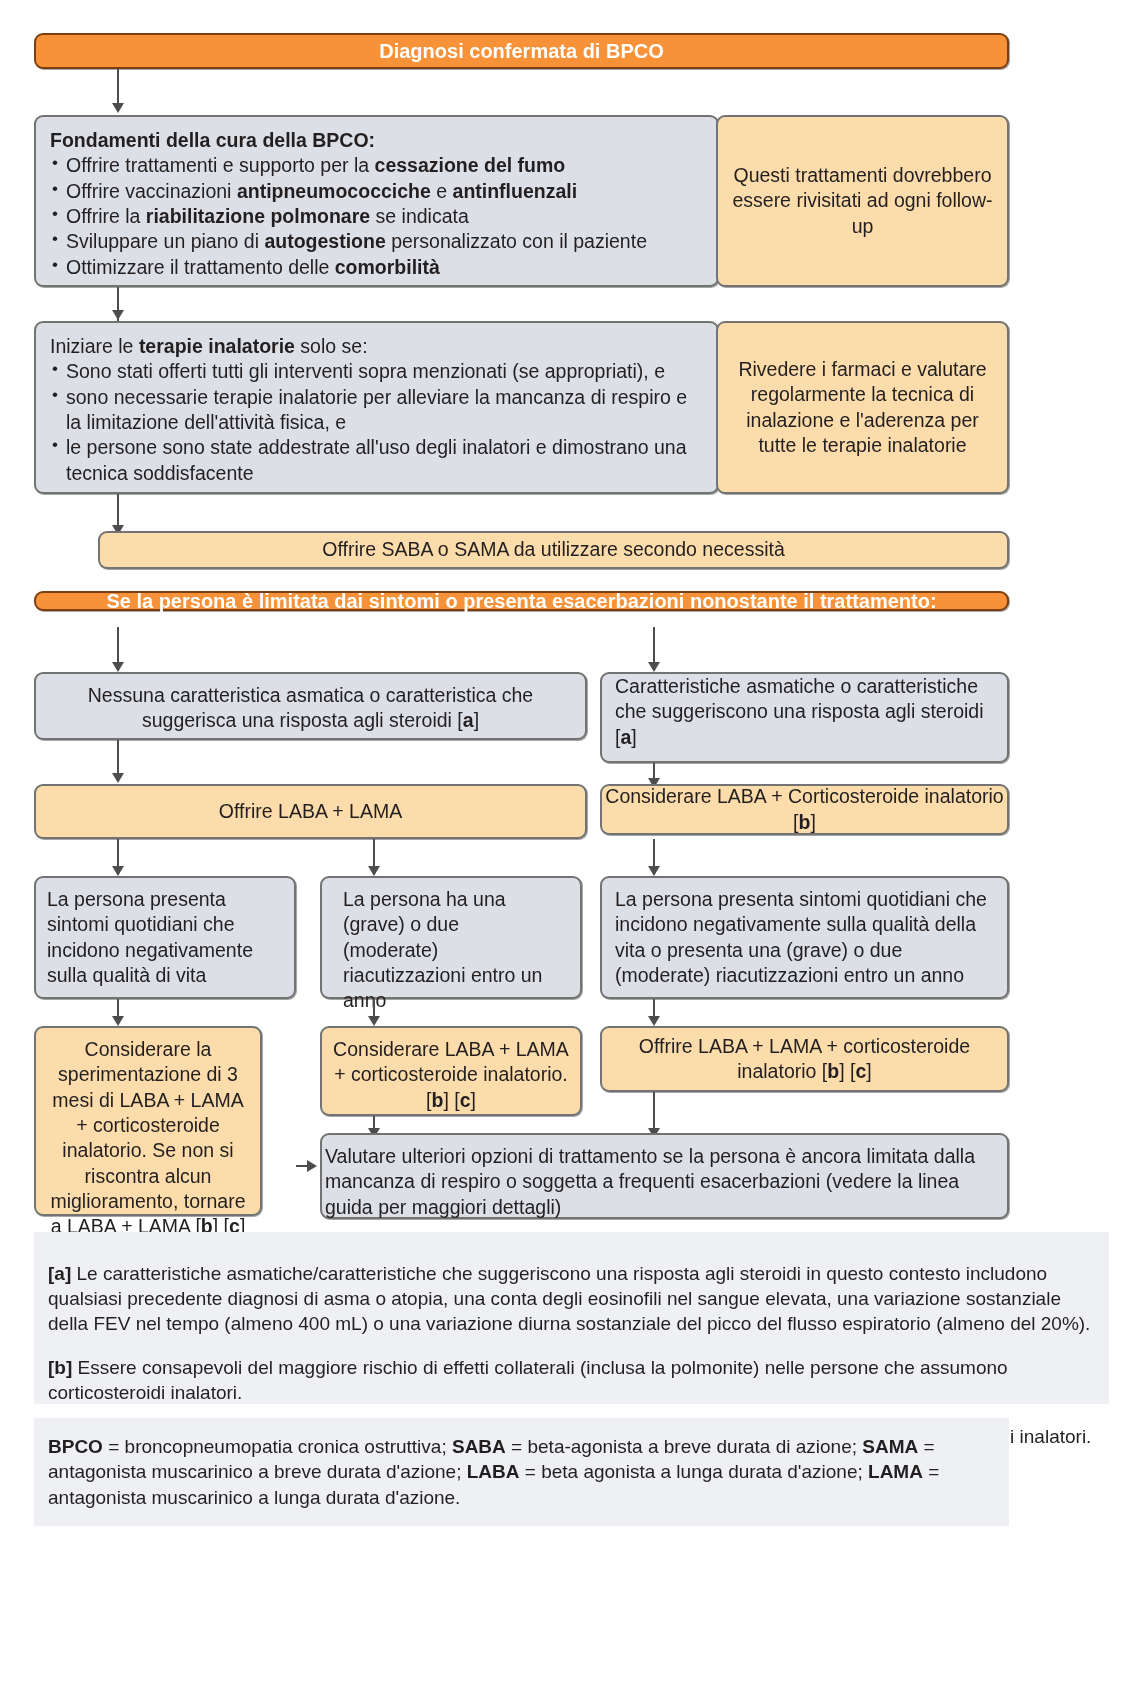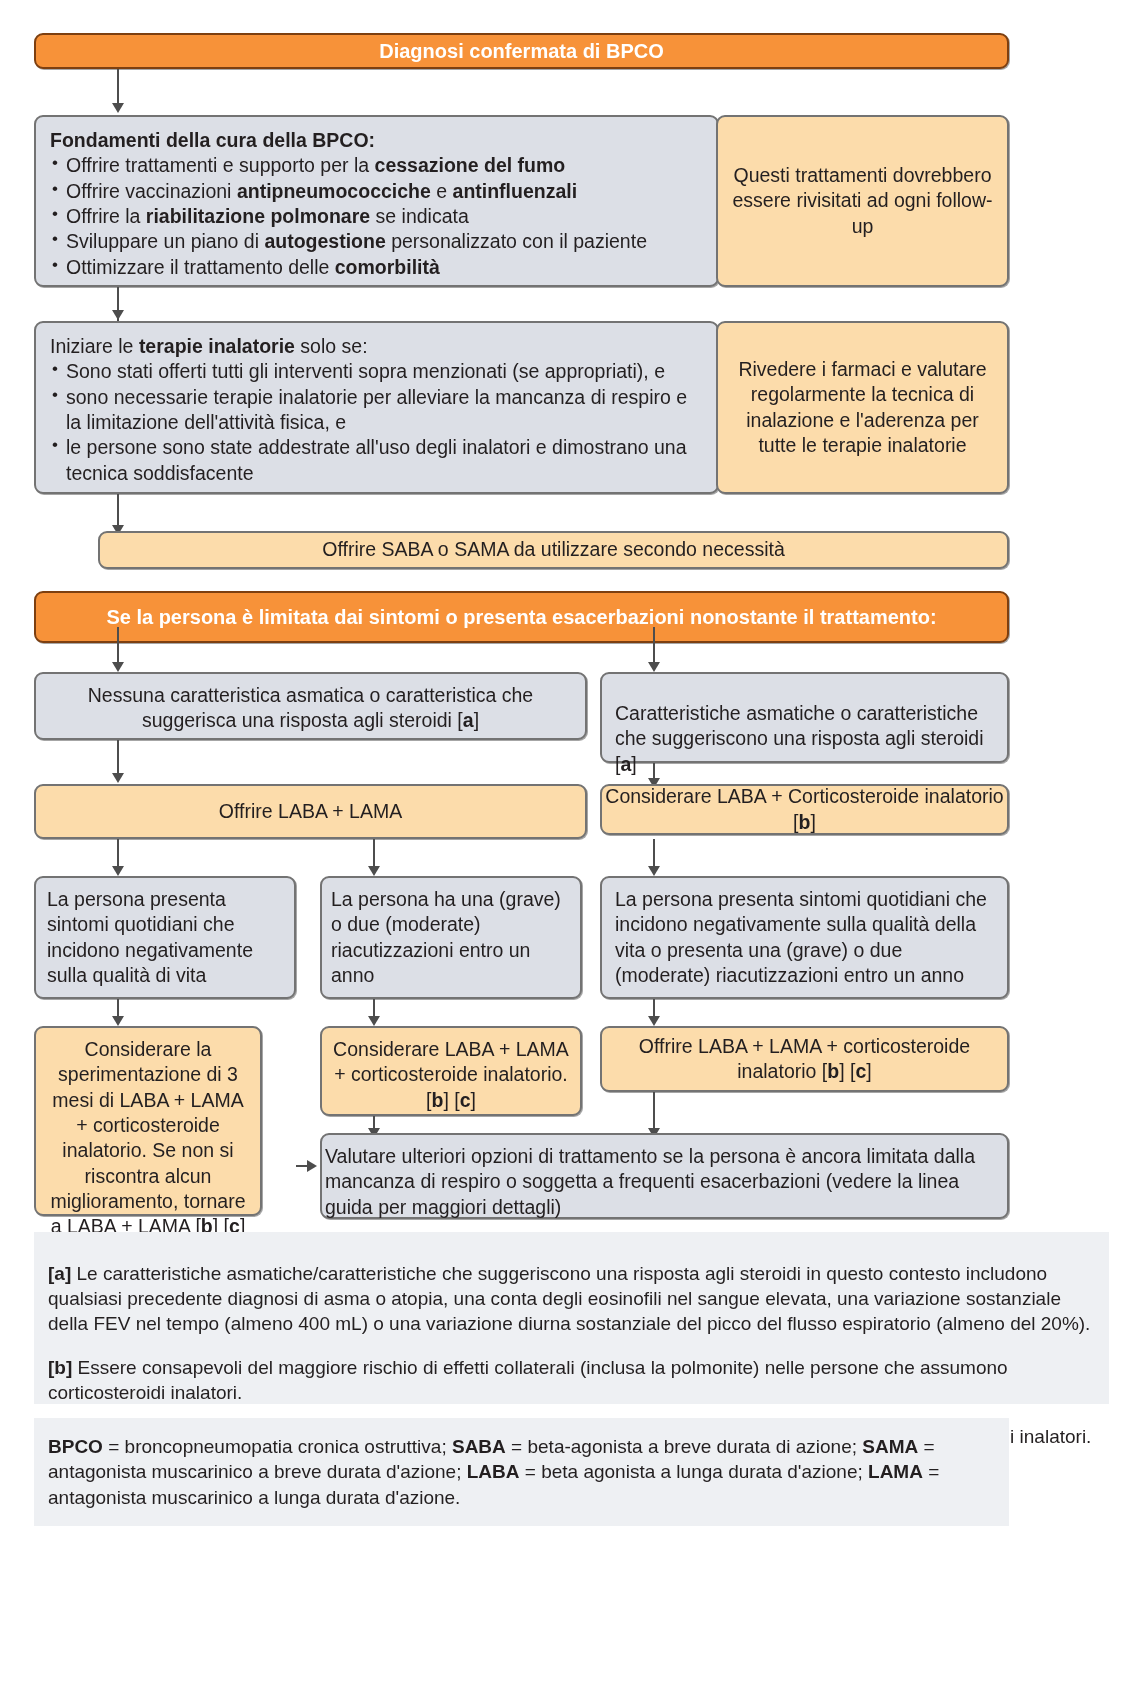--- a/index.html
+++ b/index.html
@@ -130,34 +130,34 @@
     <span>Rivedere i farmaci e valutare regolarmente la tecnica di inalazione e l'aderenza per tutte le terapie inalatorie</span>
   </div>
 
   <div class="conn vline" style="left:117px; top:494px; height:36px;"></div>
   <div class="arrow-down" style="left:112px; top:525px;"></div>
 
   <div class="box peach center" style="left:98px; top:531px; width:911px; height:38px; padding:0; display:flex; align-items:center; justify-content:center;">
     <span>Offrire SABA o SAMA da utilizzare secondo necessità</span>
   </div>
 
-  <div class="box orange" style="left:34px; top:591px; width:975px; height:52px; padding:0; display:flex; align-items:center; justify-content:center;">
+  <div class="box orange" style="left:34px; top:591px; width:975px; height:20px; padding:0; display:flex; align-items:center; justify-content:center;">
     <span class="hdr">Se la persona è limitata dai sintomi o presenta esacerbazioni nonostante il trattamento:</span>
   </div>
 
   <div class="conn vline" style="left:117px; top:627px; height:40px;"></div>
   <div class="arrow-down" style="left:112px; top:662px;"></div>
   <div class="conn vline" style="left:653px; top:627px; height:40px;"></div>
   <div class="arrow-down" style="left:648px; top:662px;"></div>
 
   <div class="box grey" style="left:34px; top:672px; width:553px; height:68px; padding:9px 13px;text-align:center;">
     <p><span>Nessuna caratteristica asmatica o caratteristica che suggerisca una risposta agli steroidi </span>[<b>a</b>]</p>
   </div>
 
-  <div class="box grey" style="left:600px; top:672px; width:409px; height:91px; padding:27px 13px;">
+  <div class="box grey" style="left:600px; top:672px; width:409px; height:91px; padding:0 13px;">
     <p><span>Caratteristiche asmatiche o caratteristiche che suggeriscono una risposta agli steroidi </span>[<b>a</b>]</p>
   </div>
 
   <div class="conn vline" style="left:117px; top:740px; height:38px;"></div>
   <div class="arrow-down" style="left:112px; top:773px;"></div>
   <div class="conn vline" style="left:653px; top:763px; height:20px;"></div>
   <div class="arrow-down" style="left:648px; top:778px;"></div>
 
   <div class="box peach center" style="left:34px; top:784px; width:553px; height:55px; padding:0; display:flex; align-items:center; justify-content:center;">
     <span>Offrire LABA + LAMA</span>
@@ -171,21 +171,21 @@
   <div class="arrow-down" style="left:112px; top:866px;"></div>
   <div class="conn vline" style="left:373px; top:839px; height:32px;"></div>
   <div class="arrow-down" style="left:368px; top:866px;"></div>
   <div class="conn vline" style="left:653px; top:839px; height:32px;"></div>
   <div class="arrow-down" style="left:648px; top:866px;"></div>
 
   <div class="box grey" style="left:34px; top:876px; width:262px; height:123px; padding:9px 11px;">
     <p>La persona presenta sintomi quotidiani che incidono negativamente sulla qualità di vita</p>
   </div>
 
-  <div class="box grey" style="left:320px; top:876px; width:262px; height:123px; padding:9px 9px;">
+  <div class="box grey" style="left:320px; top:876px; width:262px; height:123px; padding:9px 21px;">
     <p>La persona ha una (grave) o due (moderate) riacutizzazioni entro un anno</p>
   </div>
 
   <div class="box grey" style="left:600px; top:876px; width:409px; height:123px; padding:9px 13px;">
     <p>La persona presenta sintomi quotidiani che incidono negativamente sulla qualità della vita o presenta una (grave) o due (moderate) riacutizzazioni entro un anno</p>
   </div>
 
   <div class="conn vline" style="left:117px; top:999px; height:22px;"></div>
   <div class="arrow-down" style="left:112px; top:1016px;"></div>
   <div class="conn vline" style="left:373px; top:999px; height:22px;"></div>

